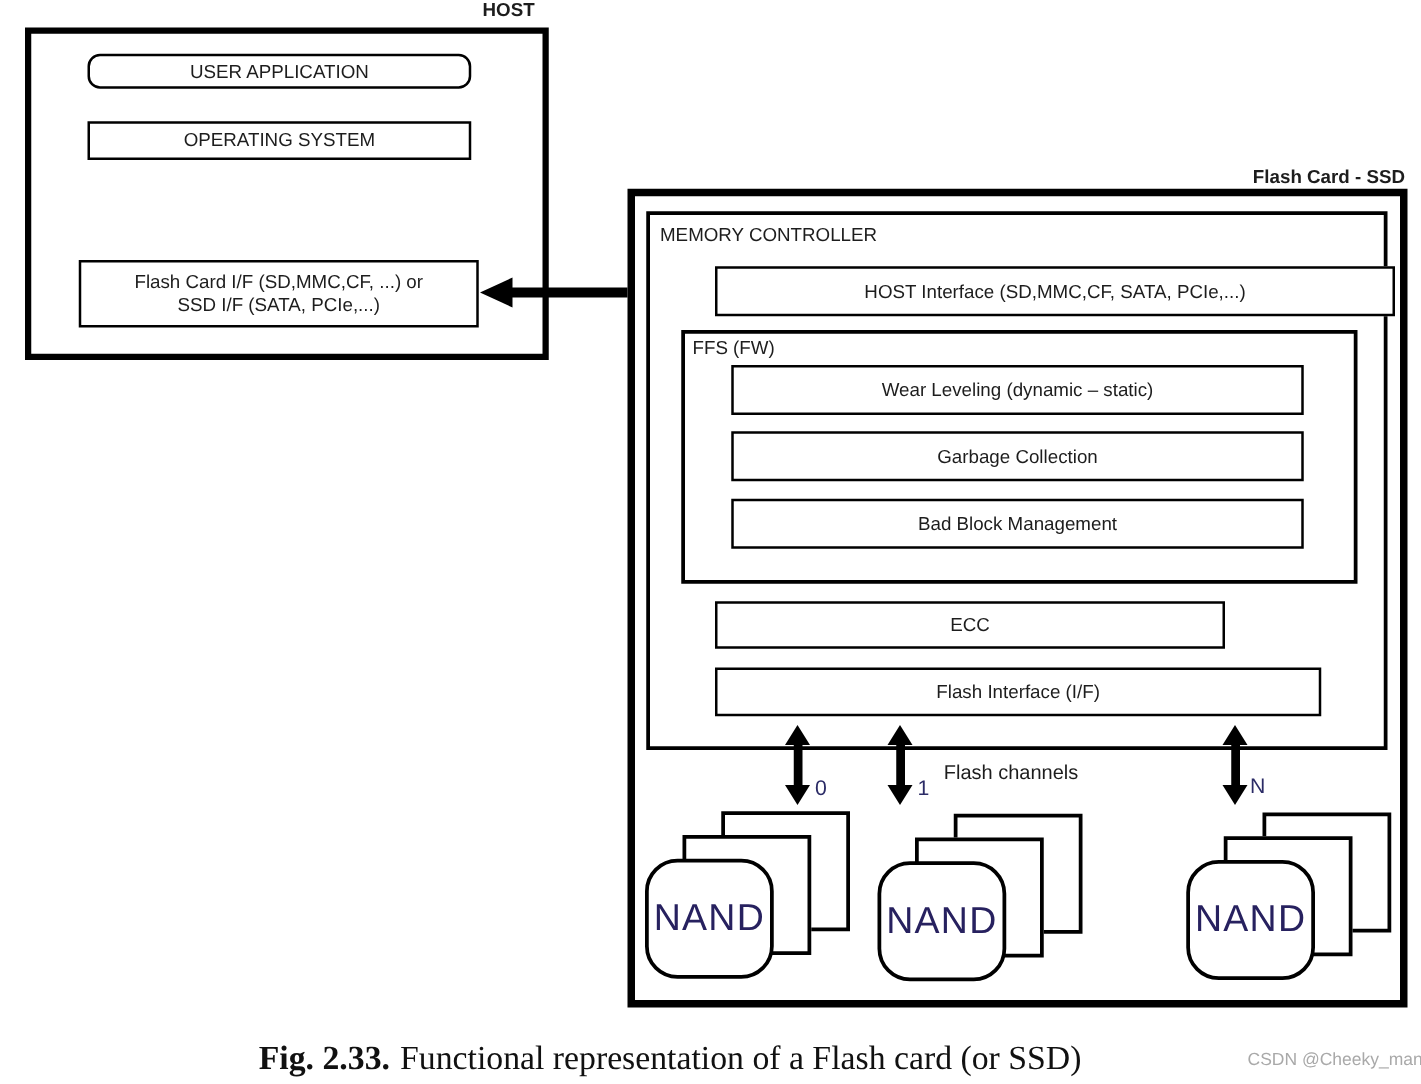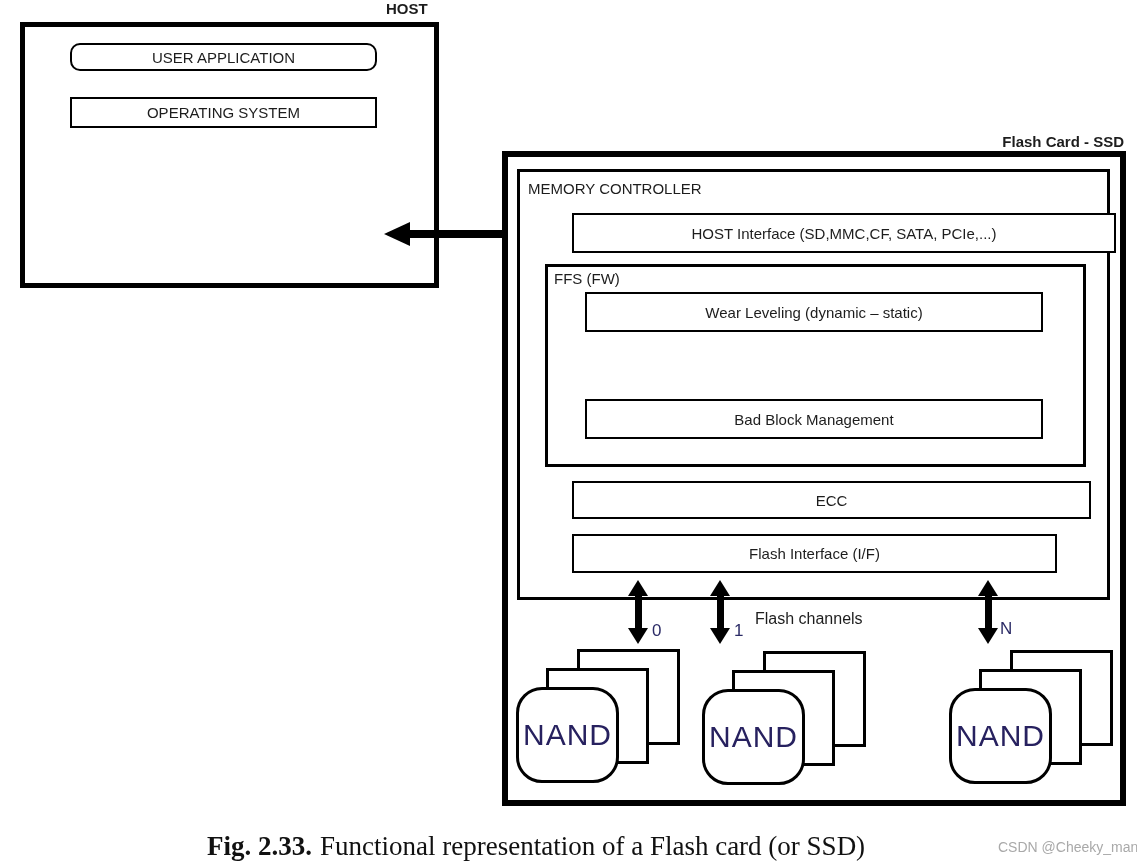--- a/index.html
+++ b/index.html
@@ -44,43 +44,48 @@
 
   <div class="lbl bold" style="left:386px;top:0;">HOST</div>
 
   <div class="outline thick5" style="left:20px;top:22px;width:419px;height:266px;"></div>
 
   <div class="outline cbox" style="left:70px;top:43px;width:307px;height:28px;border-radius:10px;">USER APPLICATION</div>
 
   <div class="outline cbox" style="left:70px;top:97px;width:307px;height:31px;">OPERATING SYSTEM</div>
 
 
+  <div class="outline cbox" style="left:63px;top:208px;width:320px;height:54px;flex-direction:column;">
+    <span>Flash Card I/F (SD,MMC,CF, ...) or</span>
+    <span>SSD I/F (SATA, PCIe,...)</span>
+  </div>
 
   <div>
     <div class="tri-left" style="left:384px;top:222px;"></div>
     <div class="h-shaft" style="left:408px;top:230px;width:140px;"></div>
     <div class="tri-right" style="left:546px;top:222px;"></div>
   </div>
 
   <div class="lbl bold" style="left:978px;top:133px;width:146px;text-align:right;">Flash Card - SSD</div>
 
   <div class="outline thick6" style="left:502px;top:151px;width:624px;height:655px;"></div>
 
   <div class="outline thick3" style="left:517px;top:169px;width:593px;height:431px;"></div>
   <div class="lbl" style="left:528px;top:180px;">MEMORY CONTROLLER</div>
 
   <div class="outline cbox" style="left:572px;top:213px;width:544px;height:40px;">HOST Interface (SD,MMC,CF, SATA, PCIe,...)</div>
 
   <div class="outline thick3" style="left:545px;top:264px;width:541px;height:203px;"></div>
   <div class="lbl" style="left:554px;top:270px;">FFS (FW)</div>
 
   <div class="outline cbox" style="left:585px;top:292px;width:458px;height:40px;">Wear Leveling (dynamic – static)</div>
+  <div class="outline cbox" style="left:585px;top:345px;width:458px;height:40px;">Garbage Collection</div>
   <div class="outline cbox" style="left:585px;top:399px;width:458px;height:40px;">Bad Block Management</div>
 
-  <div class="outline cbox" style="left:572px;top:481px;width:519px;height:38px;">ECC</div>
+  <div class="outline cbox" style="left:572px;top:481px;width:408px;height:38px;">ECC</div>
 
   <div class="outline cbox" style="left:572px;top:534px;width:485px;height:39px;">Flash Interface (I/F)</div>
 
   <div>
     <div class="tri-up" style="left:628px;top:580px;"></div>
     <div class="v-shaft" style="left:635px;top:594px;height:36px;"></div>
     <div class="tri-down" style="left:628px;top:628px;"></div>
   </div>
   <div>
     <div class="tri-up" style="left:710px;top:580px;"></div>

